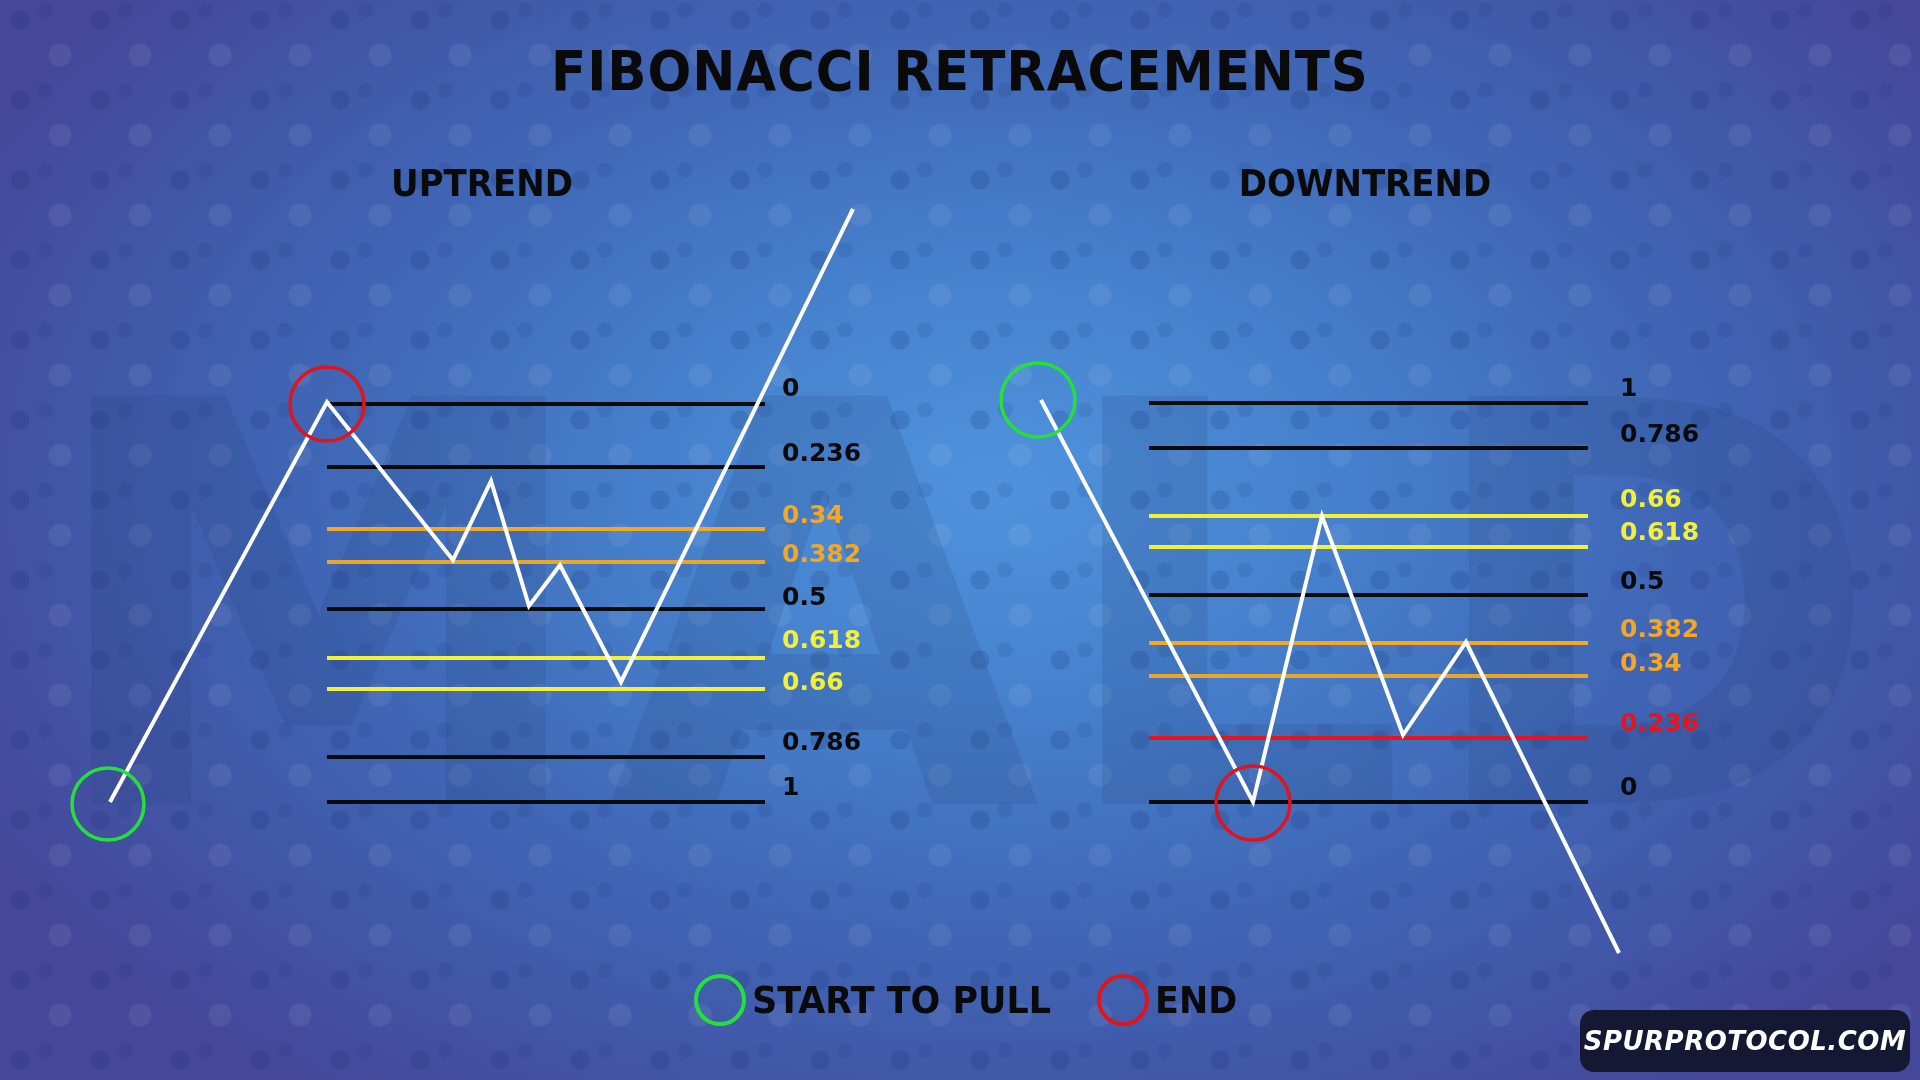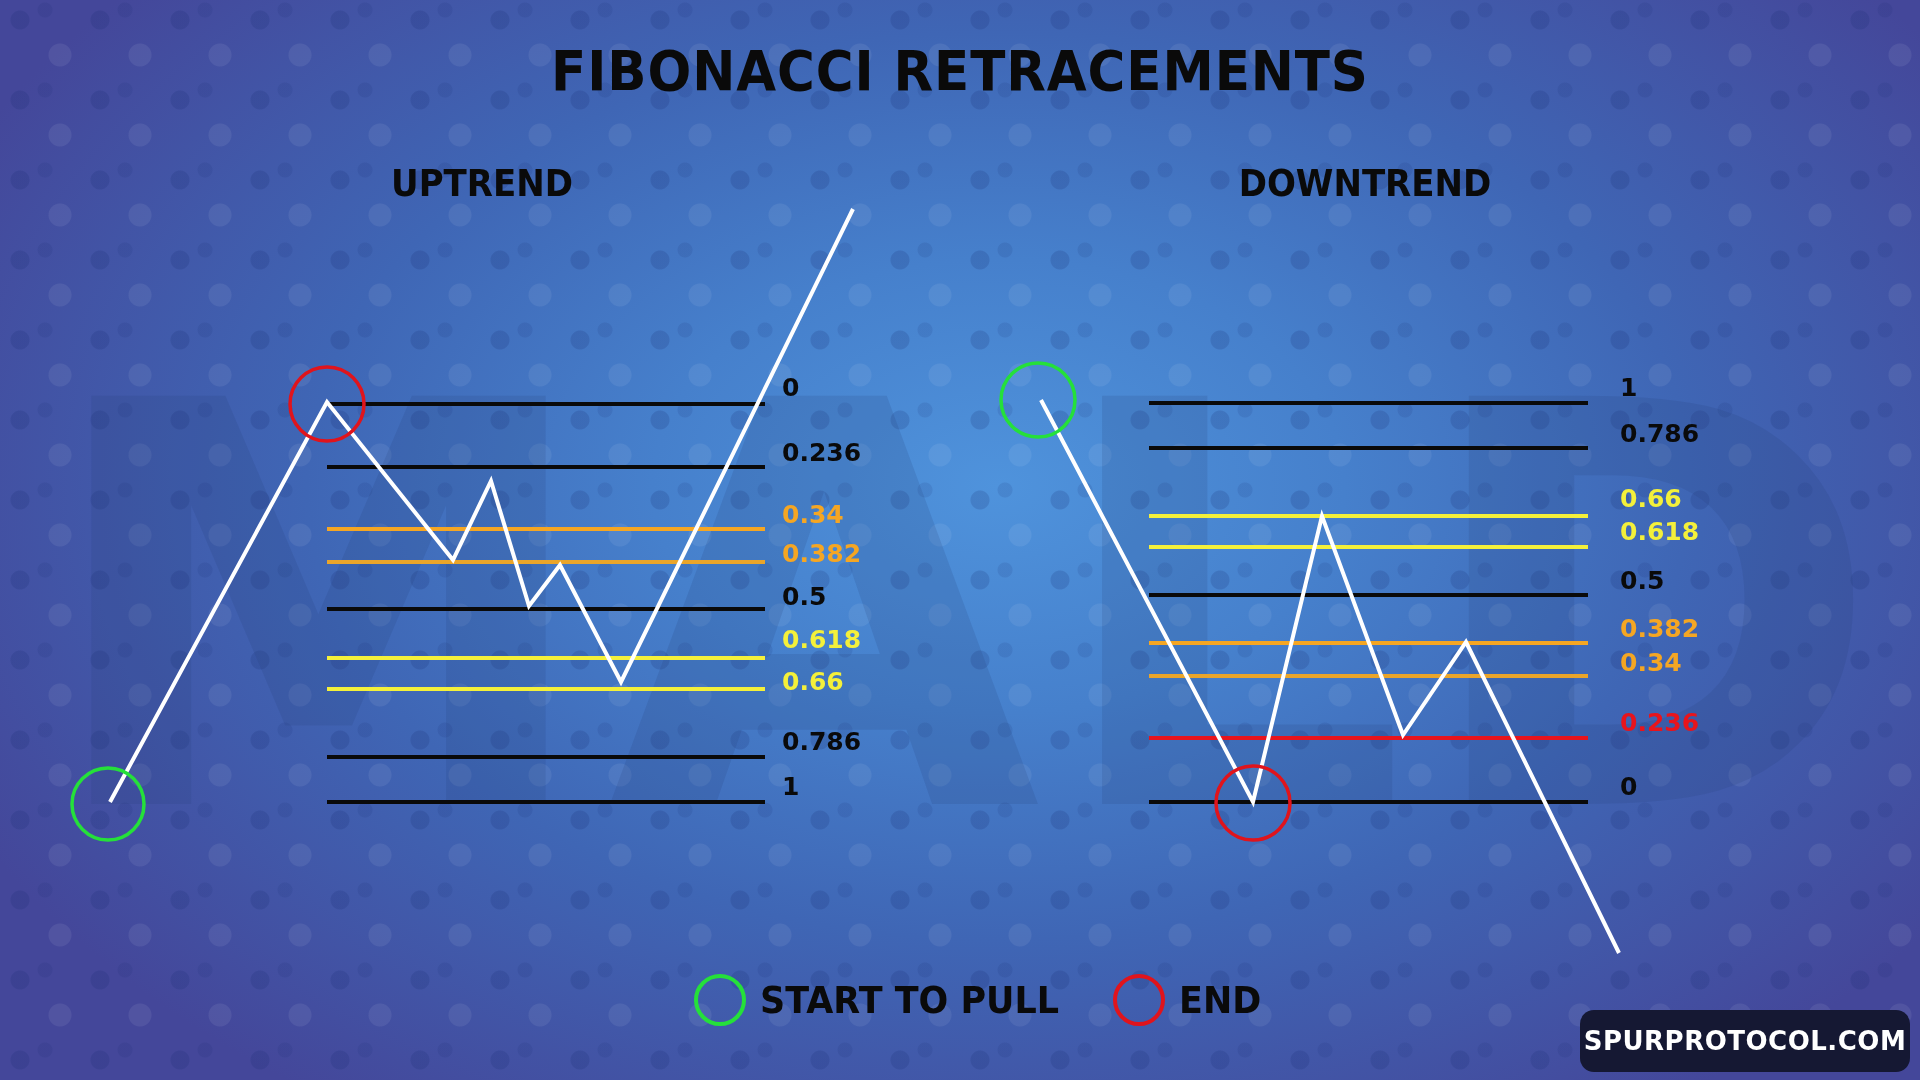--- a/index.html
+++ b/index.html
@@ -32,33 +32,33 @@
     position: absolute; top: 162px; font-weight: bold; font-size: 37px; color: #0a0a0a;
     font-family: "DejaVu Sans", sans-serif; transform: translateX(-50%) scaleX(0.92);
   }
   svg.diagram { position: absolute; left: 0; top: 0; }
   .lvl-label {
     position: absolute; font-family: "DejaVu Sans", sans-serif; font-weight: bold;
     font-size: 25px; transform: translateY(-50%); white-space: nowrap;
   }
   .legend {
     position: absolute; top: 970px; left: 694px; height: 60px;
-    display: flex; align-items: center; gap: 14px;
+    display: flex; align-items: center; gap: 6px;
   }
   .legend .ring {
     width: 52px; height: 52px; border-radius: 50%; border: 4px solid; box-sizing: border-box;
   }
   .legend .ltext {
     font-family: "DejaVu Sans", sans-serif; font-weight: bold; font-size: 38px; color: #0a0a0a;
     transform: scaleX(0.92); transform-origin: left center; margin-right: -10px;
   }
   .badge {
     position: absolute; left: 1580px; top: 1010px; width: 330px; height: 62px;
     background: #151833; border-radius: 14px;
-    display: flex; align-items: center; justify-content: center;
+    display: flex; align-items: center; justify-content: center; font-style: italic;
   }
   .badge span {
     font-family: "DejaVu Sans", sans-serif; font-weight: bold; font-size: 26px;
     color: #ffffff; letter-spacing: 0.5px;
   }
 </style>
 </head>
 <body>
 
 <div class="texture"></div>

